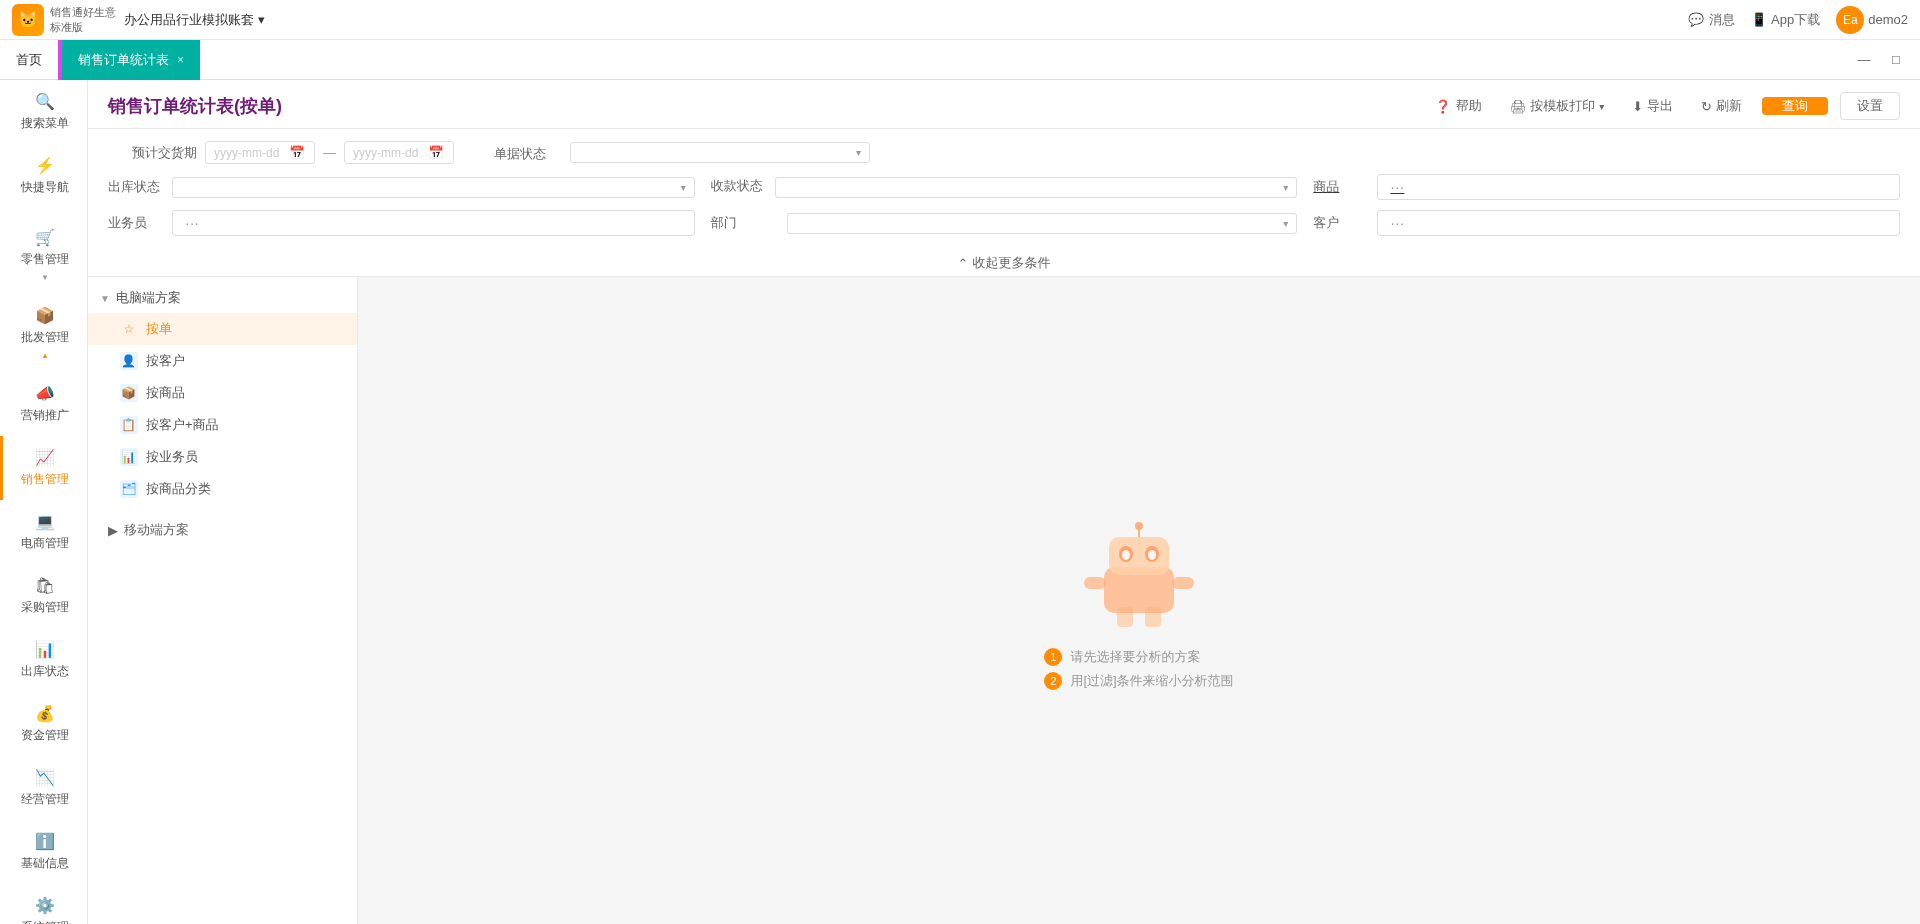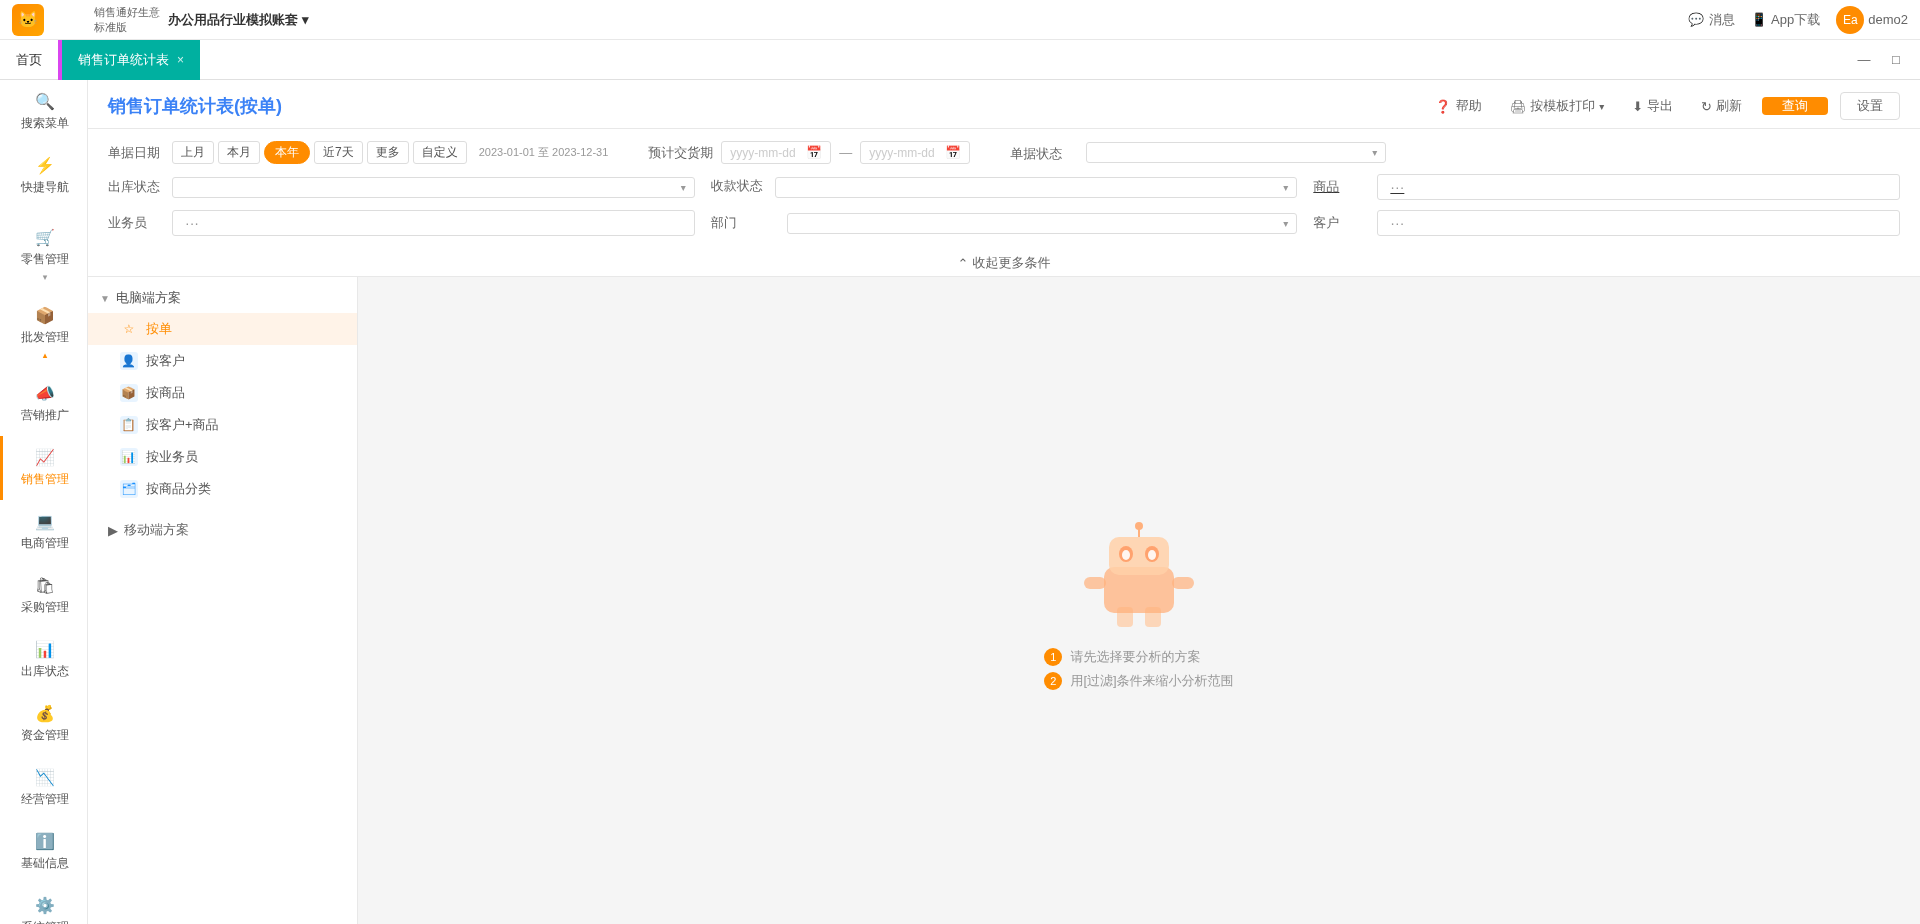--- a/index.html
+++ b/index.html
@@ -3,22 +3,22 @@
   <meta charset="utf-8">
   <style>
     * { box-sizing: border-box; margin: 0; padding: 0; }
     body { font-family: "Microsoft YaHei", "PingFang SC", sans-serif; font-size: 13px; background: #f5f5f5; color: #333; height: 924px; overflow: hidden; display: flex; flex-direction: column; }
 
     
     .topbar { height: 40px; background: #fff; display: flex; align-items: center; padding: 0 12px; border-bottom: 1px solid #e8e8e8; justify-content: space-between; }
     .topbar-left { display: flex; align-items: center; gap: 8px; }
     .logo-area { display: flex; align-items: center; gap: 6px; }
     .logo-icon { width: 32px; height: 32px; background: linear-gradient(135deg, #ff8c00, #ffa500); border-radius: 6px; display: flex; align-items: center; justify-content: center; color: white; font-size: 16px; }
-    .logo-text { font-size: 11px; color: #666; line-height: 1.3; margin-left: 44px; }
-    .breadcrumb-nav { display: flex; align-items: center; gap: 4px; color: #666; font-size: 13px; font-weight: bold; }
+    .logo-text { font-size: 11px; color: #666; line-height: 1.3; }
+    .breadcrumb-nav { display: flex; align-items: center; gap: 4px; color: #666; font-size: 13px; }
     .breadcrumb-nav span { color: #333; }
     .breadcrumb-arrow { color: #999; }
     .topbar-right { display: flex; align-items: center; gap: 16px; color: #666; font-size: 13px; }
     .topbar-right-item { display: flex; align-items: center; gap: 4px; cursor: pointer; }
     .avatar { width: 28px; height: 28px; border-radius: 50%; background: #ff8c00; display: flex; align-items: center; justify-content: center; color: white; font-size: 12px; }
 
     
     .tabbar { height: 40px; background: #fff; display: flex; align-items: center; padding: 0 0 0 0; border-bottom: 1px solid #e0e0e0; }
     .tab-home { padding: 0 16px; height: 40px; display: flex; align-items: center; color: #333; font-size: 13px; cursor: pointer; border-right: 4px solid #d946ef; }
     .tab-active { background: #00b0a0; color: white; padding: 0 16px; height: 40px; display: flex; align-items: center; gap: 8px; font-size: 13px; cursor: pointer; }
@@ -34,21 +34,21 @@
     .sidebar-item { padding: 12px 0; display: flex; flex-direction: column; align-items: center; gap: 4px; cursor: pointer; color: #555; font-size: 12px; border-left: 3px solid transparent; }
     .sidebar-item.active { color: #ff8c00; border-left-color: #ff8c00; }
     .sidebar-item-icon { font-size: 16px; }
     .sidebar-divider { height: 1px; background: #f0f0f0; margin: 4px 8px; }
 
     
     .content { flex: 1; display: flex; flex-direction: column; overflow: hidden; background: #f5f5f5; }
 
     
     .page-header { background: #fff; padding: 12px 20px 8px 20px; border-bottom: 1px solid #e8e8e8; display: flex; align-items: center; justify-content: space-between; }
-    .page-title { font-size: 18px; font-weight: 600; color: #3b82f6; }
+    .page-title { font-size: 18px; font-weight: 600; color: #701a75; }
     .page-actions { display: flex; align-items: center; gap: 12px; }
     .page-action-btn { display: flex; align-items: center; gap: 4px; color: #666; font-size: 13px; cursor: pointer; padding: 4px 8px; }
     .btn-primary { background: #ff8c00; color: white; border: none; padding: 0 20px; border-radius: 4px; cursor: pointer; font-size: 13px; }
     .btn-secondary { background: #fff; color: #666; border: 1px solid #ddd; padding: 4px 16px; border-radius: 4px; cursor: pointer; font-size: 13px; }
     .filter-row { display: flex; align-items: center; gap: 16px; margin-bottom: 10px; }
     .filter-label { color: #666; font-size: 13px; white-space: nowrap; min-width: 56px; }
     .date-quick-btns { display: flex; align-items: center; gap: 4px; }
     .date-btn { padding: 2px 8px; border: 1px solid #ddd; border-radius: 3px; cursor: pointer; font-size: 12px; color: #555; background: #fff; }
     .date-btn.active { background: #ff8c00; color: white; border-color: #ff8c00; border-radius: 12px; padding: 2px 10px; }
     .date-input { border: 1px solid #ddd; border-radius: 3px; padding: 3px 8px; font-size: 12px; color: #999; width: 110px; display: flex; align-items: center; justify-content: space-between; }
@@ -221,32 +221,20 @@
         </div>
         <button class="btn-primary">查询</button>
         <button class="btn-secondary">设置</button>
       </div>
     </div>
 
     <div style="background:#fff; padding: 12px 20px 0 20px; border-bottom: 1px solid #e8e8e8;">
 
       <div class="filter-row">
 
-        <div class="filter-section" style="flex: none; display: flex; align-items: center; gap: 8px;">
-          <span class="filter-label">单据日期</span>
-          <div class="date-quick-btns">
-            <button class="date-btn">上月</button>
-            <button class="date-btn">本月</button>
-            <button class="date-btn active">本年</button>
-            <button class="date-btn">近7天</button>
-            <button class="date-btn">更多</button>
-            <button class="date-btn">自定义</button>
-          </div>
-          <div style="font-size:11px; color:#999; margin-left:4px;">2023-01-01 至 2023-12-31</div>
-        </div>
 
         <div style="display:flex; align-items:center; gap:8px; margin-left: 24px;">
           <span class="filter-label">预计交货期</span>
           <div class="date-input">
             <span style="color:#ccc; font-size:12px;">yyyy-mm-dd</span>
             <span style="color:#ccc; font-size:13px;">📅</span>
           </div>
           <span class="date-dash">—</span>
           <div class="date-input">
             <span style="color:#ccc; font-size:12px;">yyyy-mm-dd</span>

